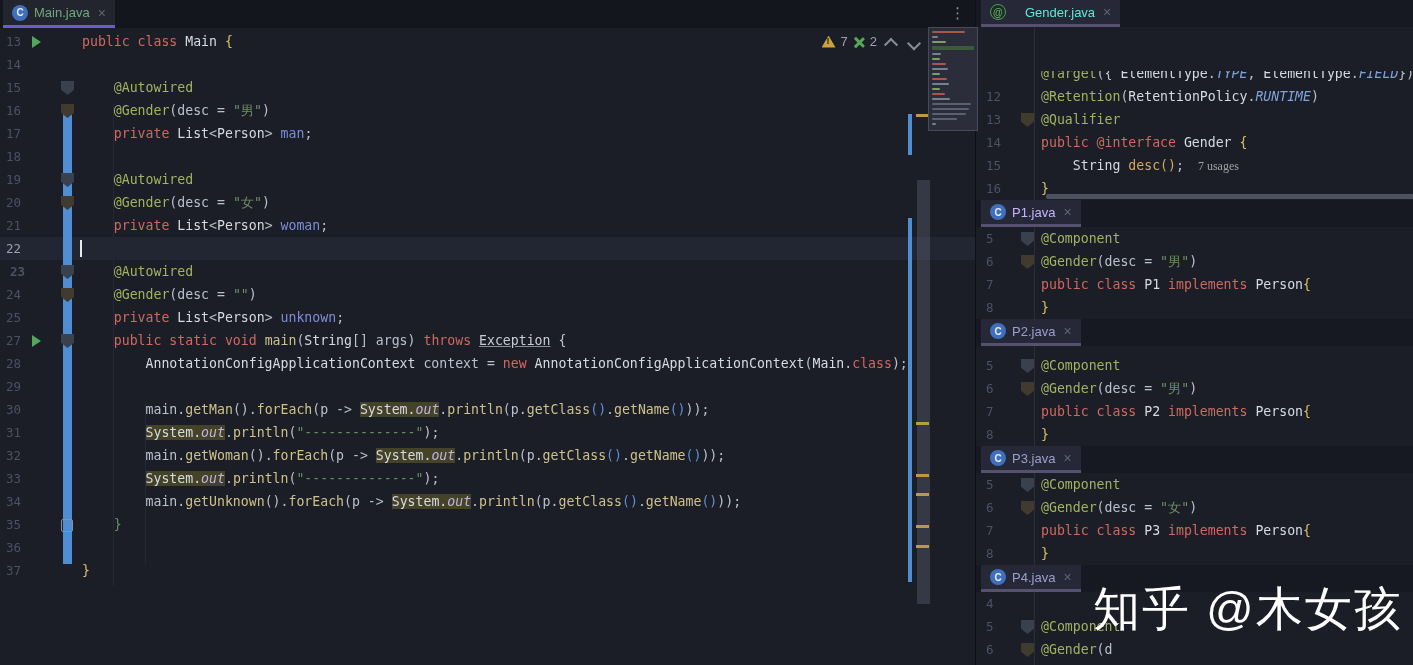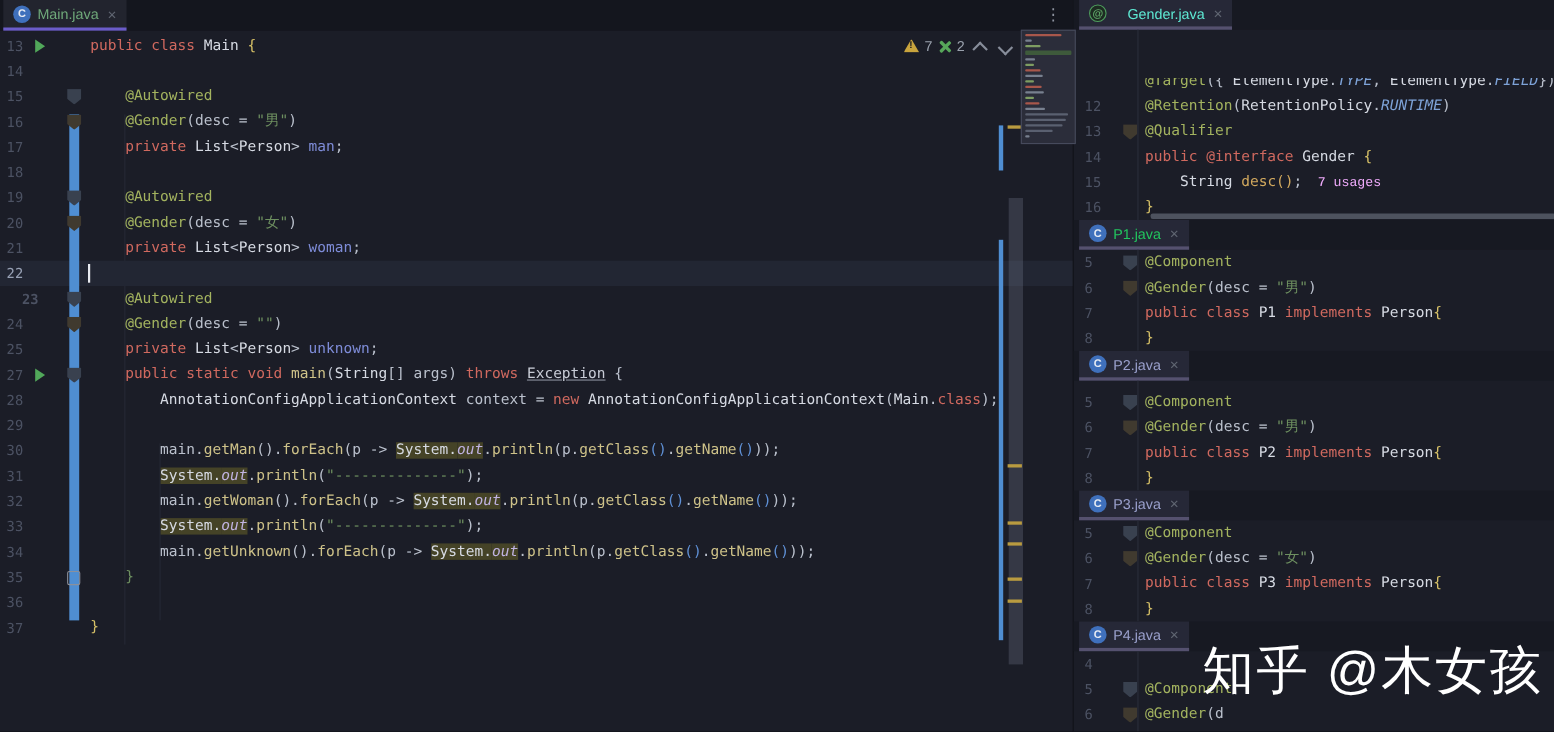--- a/index.html
+++ b/index.html
@@ -33,21 +33,21 @@
   .ln{position:absolute;top:0;color:#4c5263;font-size:12.5px;}
   .cur .ln{color:#97a0b4;}
   .code{position:absolute;top:0;white-space:pre;}
   .caret{position:absolute;top:3px;width:2px;height:17px;background:#e8eaf0;}
   
   .t-kw{color:#d0695f;} .t-cls{color:#d6dae3;} .t-p{color:#bac0cc;} .t-ann{color:#a3b35f;}
   .t-str{color:#6e9060;} .t-fld{color:#7e8cd8;} .t-mth{color:#cec289;} .t-gold{color:#d2a95e;}
   .t-ital{color:#7ea3d8;font-style:italic;} .t-ul{color:#c8ccd6;text-decoration:underline;text-decoration-color:#8a8f9c;}
   .t-brY{color:#d7c167;} .t-brG{color:#6e9060;} .t-brB{color:#5f90d5;}
   .t-hlp{background:#454327;color:#d6dae3;} .t-hli{background:#454327;color:#c0b3e2;font-style:italic;}
-  .t-usage{color:#f0abfc;font-family:Liberation Mono, monospace;font-size:12px;padding-left:14px;}
+  .t-usage{color:#a3a3a3;font-family:Liberation Serif, serif;font-size:12px;padding-left:14px;}
   
   .gi{position:absolute;top:5px;width:13px;height:14px;z-index:3;}
   .gi-run{width:0;height:0;top:6px;border-left:9px solid #51a85a;border-top:6px solid transparent;
           border-bottom:6px solid transparent;background:none;}
   .gi-aw{background:#39414f;clip-path:polygon(0 0,100% 0,100% 62%,50% 100%,0 62%);}
   .gi-gd{background:#403a2f;clip-path:polygon(0 0,100% 0,100% 62%,50% 100%,0 62%);}
   .gi-ov{width:10px;height:11px;top:6px;border:1.5px solid #8b909b;border-radius:2px;background:none;}
   
   .changebar{position:absolute;left:63px;top:76px;width:9px;height:460px;background:#4f8ed2;z-index:1;}
   .iguide{position:absolute;width:1px;background:#252935;z-index:0;}
@@ -145,21 +145,21 @@
           <div class="cl">
             <span class="ln" style="left: 6px;">21</span>
             <span class="code" style="left: 82px;"><span class="t-p">    </span><span class="t-kw">private </span><span class="t-cls">List</span><span class="t-p">&lt;</span><span class="t-cls">Person</span><span class="t-p">&gt; </span><span class="t-fld">woman</span><span class="t-p">;</span></span>
           </div>
           <div class="cl cur">
             <span class="ln" style="left: 6px; text-align: center;">22</span>
             <span class="code" style="left: 82px;"><span class="t-p">    </span></span>
             <span class="caret" style="left: 80px;"></span>
           </div>
           <div class="cl">
-            <span class="ln" style="left: 20px; font-weight: bold;">23</span>
+            <span class="ln" style="left: 10px; font-weight: bold;">23</span>
             <span class="gi gi-aw" style="left: 61px;"></span>
             <span class="code" style="left: 82px;"><span class="t-p">    </span><span class="t-ann">@Autowired</span></span>
           </div>
           <div class="cl">
             <span class="ln" style="left: 6px;">24</span>
             <span class="gi gi-gd" style="left: 61px;"></span>
             <span class="code" style="left: 82px;"><span class="t-p">    </span><span class="t-ann">@Gender</span><span class="t-p">(desc = </span><span class="t-str">""</span><span class="t-p">)</span></span>
           </div>
           <div class="cl">
             <span class="ln" style="left: 6px;">25</span>
@@ -293,21 +293,21 @@
             <span class="code" style="left: 65px;"><span class="t-brY">}</span></span>
           </div>
         </div>
         <div class="rguide"></div>
         <div class="hscroll"></div>
       </div>
       <div class="rsection">
         <div class="rtabbar">
           <div class="rtab">
             <span class="cicon">C</span>
-            <span class="tlabel" style="color: #22c55e;">P1.java</span>
+            <span class="tlabel" style="color: #c4b5fd;">P1.java</span>
             <span class="tclose">×</span>
           </div>
         </div>
         <div class="rcode">
           <div class="cl">
             <span class="ln" style="left: 10px;">5</span>
             <span class="gi gi-aw" style="left: 45px;"></span>
             <span class="code" style="left: 65px;"><span class="t-ann">@Component</span></span>
           </div>
           <div class="cl">

